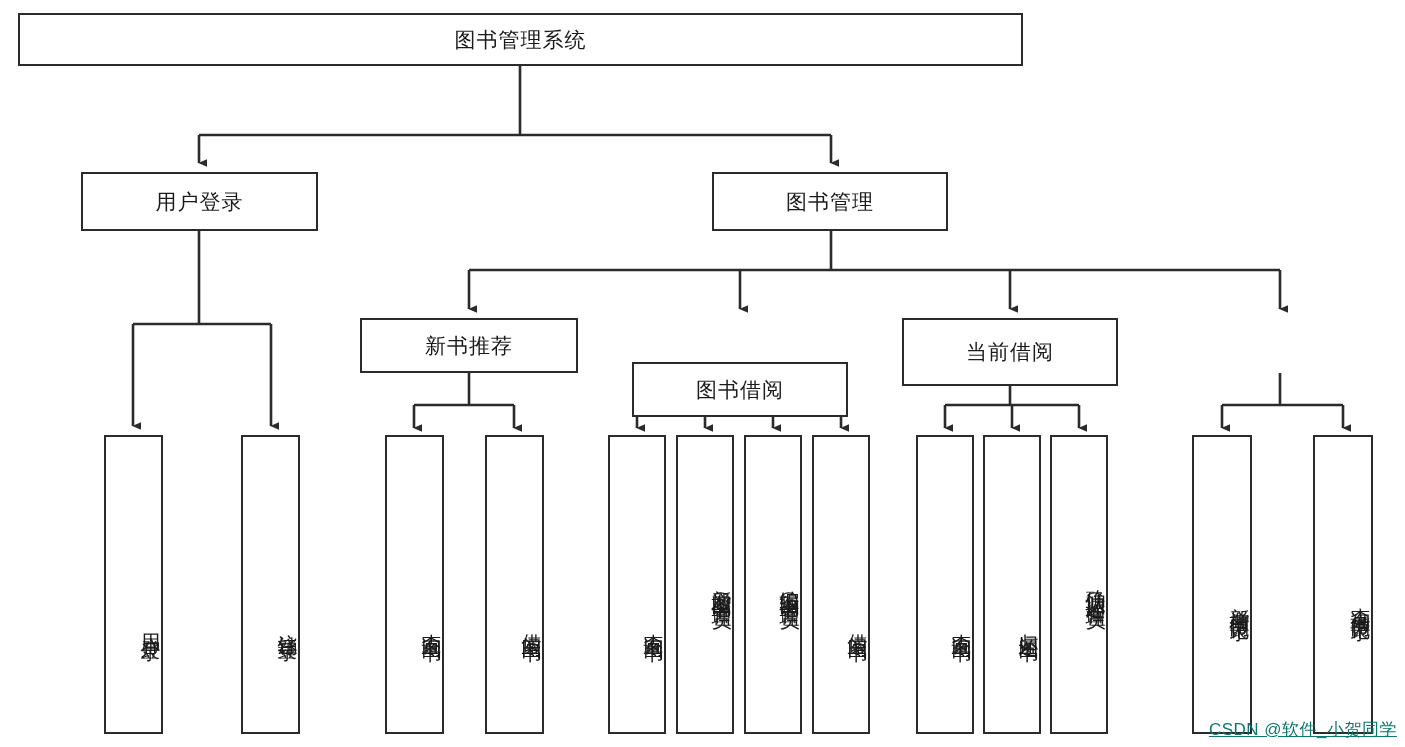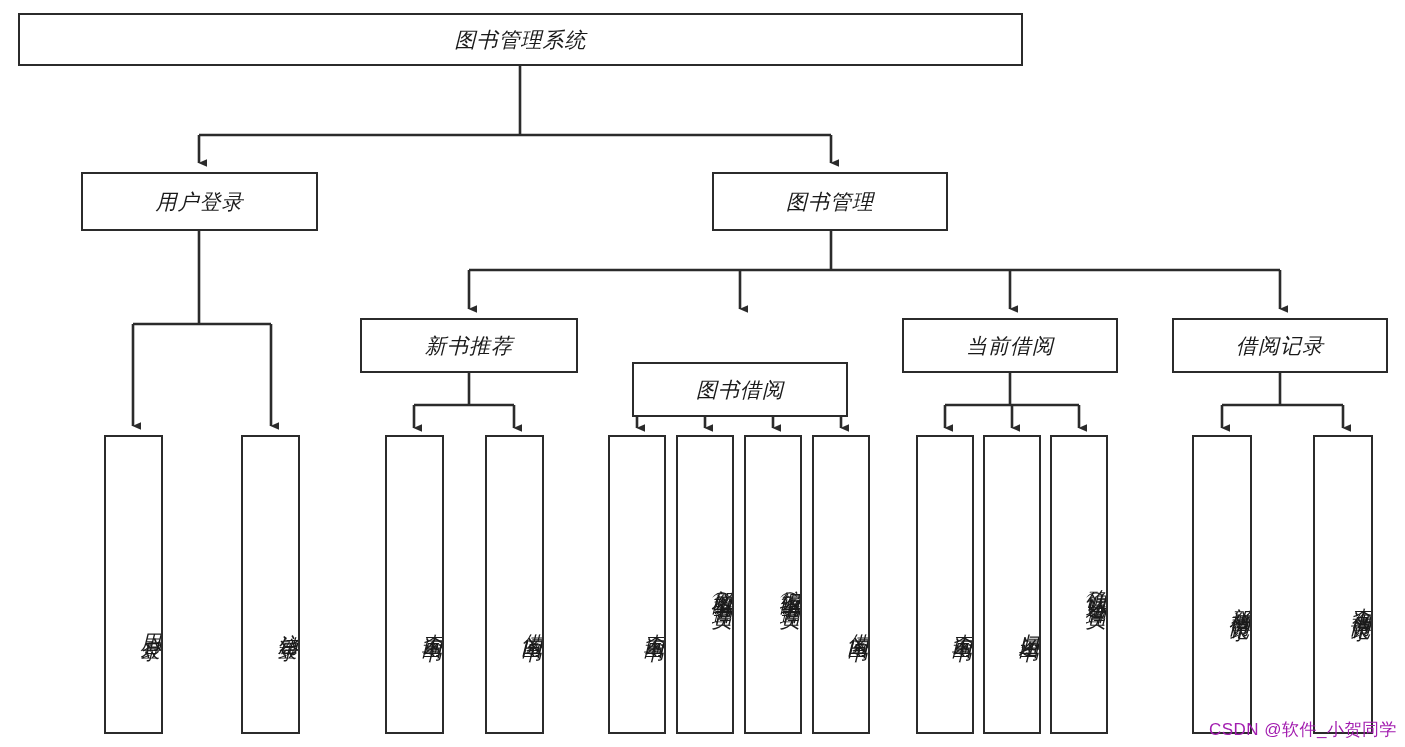--- a/index.html
+++ b/index.html
@@ -28,21 +28,20 @@
   }
   .node {
     position: absolute;
     box-sizing: border-box;
     background: #ffffff;
     border: 2px solid #2b2b2b;
     display: flex;
     align-items: center;
     justify-content: center;
     color: #1a1a1a;
-    font-style: italic;
   }
   .node-h {
     font-size: 21px;
     letter-spacing: 1px;
     line-height: 1.1;
     white-space: nowrap;
   }
   .node-root {
     font-size: 21px;
     letter-spacing: 1px;
@@ -61,24 +60,25 @@
   .node-v > span {
     writing-mode: vertical-rl;
     text-orientation: upright;
     display: block;
   }
   #watermark {
     position: absolute;
     right: 8px;
     bottom: 6px;
     font-size: 17px;
-    color: #a21caf;
+    color: #0f766e;
     letter-spacing: 0.5px;
     white-space: nowrap;
     user-select: none;
+    text-decoration: underline;
   }
 </style>
 </head>
 <body>
 
 <div id="diagram-root">
 
   <svg id="connector-layer" viewBox="0 0 1405 747" xmlns="http://www.w3.org/2000/svg">
     <defs>
       <marker id="arrowhead" markerWidth="9" markerHeight="9" refX="4.2" refY="8.3" orient="auto" markerUnits="userSpaceOnUse">
@@ -139,25 +139,22 @@
   <div class="node node-h" style="left:360px; top:318px; width:218px; height:55px;">
     <span>新书推荐</span>
   </div>
 
   <div class="node node-h" style="left:712px; top:172px; width:236px; height:59px;">
     <span>图书管理</span>
   </div>
   <div class="node node-h" style="left:632px; top:318px; width:216px; height:55px;margin-top:44px;">
     <span>图书借阅</span>
   </div>
-  <div class="node node-h" style="left:902px; top:318px; width:216px; height:55px;text-align:right;">
+  <div class="node node-h" style="left:902px; top:318px; width:216px; height:68px;text-align:right;">
     <span>当前借阅</span>
-  </div>
-  <div class="node node-h" style="left:1172px; top:318px; width:216px; height:55px;">
-    <span>借阅记录</span>
   </div>
 
   <div class="node node-v" style="left:104px; top:435px; width:59px; height:299px; padding-top:78px;">
     <span>用户登录</span>
   </div>
   <div class="node node-v" style="left:241px; top:435px; width:59px; height:299px; padding-top:78px;">
     <span>注销登录</span>
   </div>
 
   <div class="node node-v" style="left:385px; top:435px; width:59px; height:299px; padding-top:78px;">

